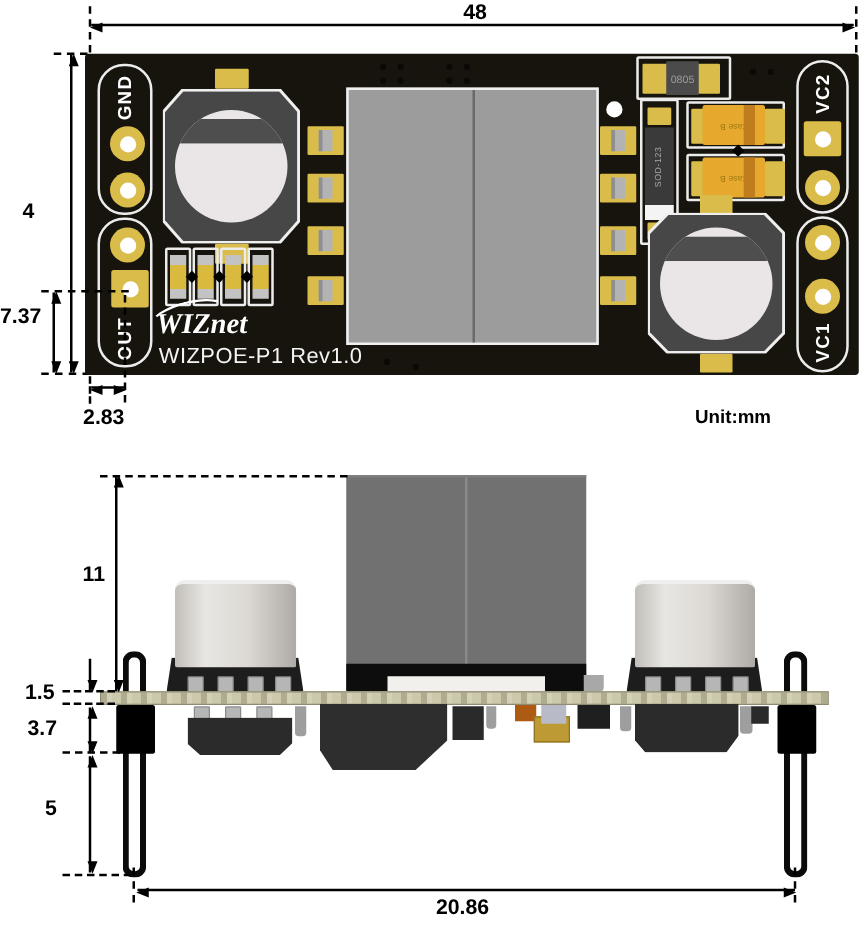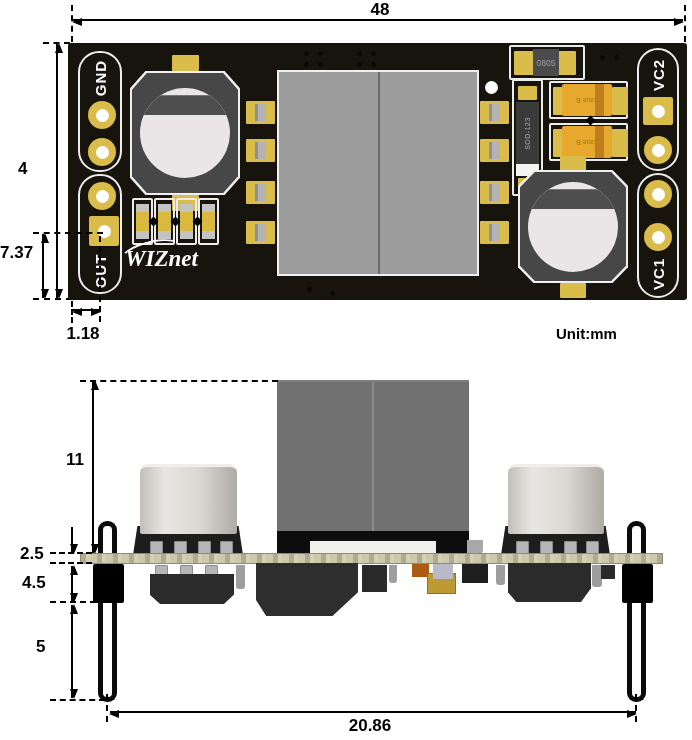--- a/index.html
+++ b/index.html
@@ -101,21 +101,21 @@
     <div class="dashh" style="left:43px;top:42px;width:27px"></div>
     <div class="dashh" style="left:33px;top:298px;width:39px"></div>
 
     <div class="dim-label" style="left:0px;top:243px">7.37</div>
     <div class="linev" style="left:42px;top:234px;height:64px">
         <i class="ar up"></i>
         <i class="ar down"></i>
       </div>
     <div class="dashh" style="left:33px;top:232px;width:70px;z-index:6"></div>
 
-    <div class="dim-label" style="left:60px;top:324px;width:46px;text-align:center">1.18</div>
+    <div class="dim-label" style="left:60px;top:324px;width:46px;text-align:center">2.83</div>
     <div class="lineh" style="left:73px;top:309px;width:27px">
         <i class="ar left"></i>
         <i class="ar right"></i>
       </div>
     <div class="dashv" style="left:71px;top:301px;height:22px"></div>
     <div class="dashv" style="left:99px;top:236px;height:86px;z-index:6"></div>
 
     <div class="dim-label" style="left:556px;top:325px;font-size:15px">Unit:mm</div>
 
     <div class="board">
@@ -266,20 +266,21 @@
 
       <div class="cap8o" style="left:450px;top:127px;width:110px;height:113px">
         <div class="cap8i"></div>
       </div>
       <div class="capc" style="left:460px;top:139px">
           <div class="minus"></div>
         </div>
 
       <div class="swoosh"></div>
       <div class="logo">WIZnet</div>
+      <div class="bname">WIZPOE-P1 Rev1.0</div>
     </div>
   </div>
 
   <div>
 
     <div class="sxfmr">
         <div class="midline"></div>
       </div>
     <div class="sxbase"></div>
     <div class="sxgap"></div>
@@ -325,28 +326,28 @@
     <div class="ulead" style="left:592px;top:565px;width:10px;height:22px"></div>
     <div class="uc" style="left:601px;top:565px;width:14px;height:14px;background:#2a2a2a"></div>
 
     <div class="dashh" style="left:80px;top:380px;width:198px"></div>
     <div class="dim-label" style="left:66px;top:450px">11</div>
     <div class="linev" style="left:92px;top:381px;height:172px">
         <i class="ar up"></i>
         <i class="ar down"></i>
       </div>
 
-    <div class="dim-label" style="left:20px;top:544px">2.5</div>
+    <div class="dim-label" style="left:20px;top:544px">1.5</div>
     <div class="linev" style="left:71px;top:527px;height:26px">
         <i class="ar down"></i>
       </div>
     <div class="dashh" style="left:50px;top:552px;width:42px;z-index:6"></div>
     <div class="dashh" style="left:50px;top:562px;width:42px;z-index:6"></div>
 
-    <div class="dim-label" style="left:22px;top:573px">4.5</div>
+    <div class="dim-label" style="left:22px;top:573px">3.7</div>
     <div class="linev" style="left:71px;top:566px;height:36px">
         <i class="ar up"></i>
         <i class="ar down"></i>
       </div>
     <div class="dashh" style="left:50px;top:601px;width:46px"></div>
 
     <div class="dim-label" style="left:36px;top:637px">5</div>
     <div class="linev" style="left:71px;top:605px;height:93px">
         <i class="ar up"></i>
         <i class="ar down"></i>

